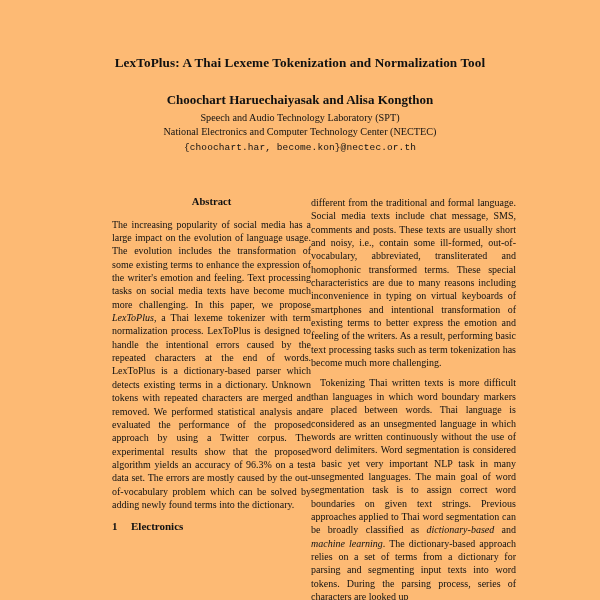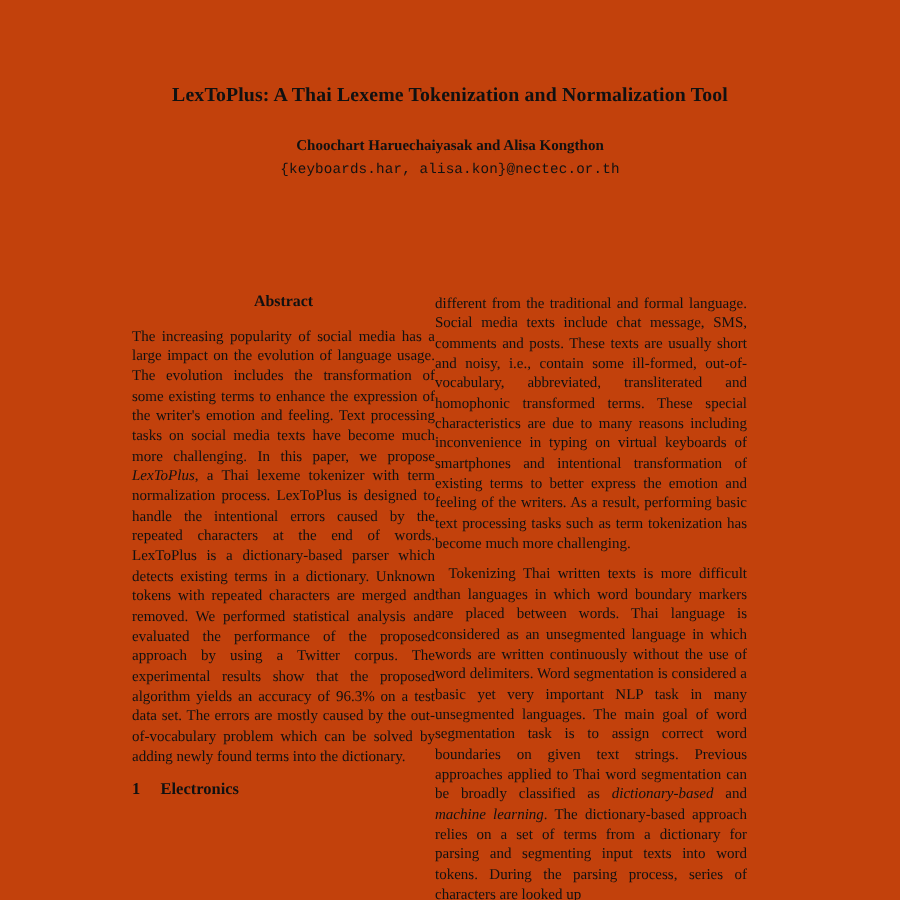--- a/index.html
+++ b/index.html
@@ -15,42 +15,42 @@
     font-family: "Liberation Serif", "DejaVu Serif", serif;
     color: #111111;
     -webkit-font-smoothing: antialiased;
   }
   .page {
     position: relative;
     width: 600px;
     height: 600px;
     box-sizing: border-box;
     padding: 0;
-    background: #c2410c;
+    background: #fdba74;
   }
 
   
   .title-block {
     padding: 54px 62px 0 62px;
     text-align: center;
   }
   .paper-title {
     font-size: 13.2px;
     font-weight: bold;
     letter-spacing: 0.1px;
     line-height: 1.3;
     margin: 0;
   }
 
   .author-block {
     text-align: center;
     margin-top: 20px;
   }
   .authors {
-    font-size: 10px;
+    font-size: 13px;
     font-weight: bold;
     line-height: 1.42;
     margin: 0 0 1px 0;
   }
   .affil {
     font-size: 10.2px;
     line-height: 1.44;
     margin: 0;
   }
   .email {
@@ -62,22 +62,22 @@
   }
 
   
   .columns {
     position: absolute;
     top: 196px;
     left: 0;
     right: 0;
     bottom: 0;
     display: flex;
-    justify-content: flex-start;
-    padding: 0 84px 0 88px;
+    justify-content: space-between;
+    padding: 0 84px 0 112px;
     box-sizing: border-box;
   }
   .col {
     width: 202px;
     box-sizing: border-box;
   }
   .col-right {
     width: 208px;
   }
 
@@ -121,21 +121,23 @@
 </head>
 <body>
 
 <div class="page">
 
   <div class="title-block">
     <h1 class="paper-title">LexToPlus: A Thai Lexeme Tokenization and Normalization Tool</h1>
 
     <div class="author-block">
       <p class="authors">Choochart Haruechaiyasak and Alisa Kongthon</p>
-      <p class="email">{keyboards.har, alisa.kon}@nectec.or.th</p>
+      <p class="affil">Speech and Audio Technology Laboratory (SPT)</p>
+      <p class="affil">National Electronics and Computer Technology Center (NECTEC)</p>
+      <p class="email">{choochart.har, become.kon}@nectec.or.th</p>
     </div>
   </div>
 
   <div class="columns">
 
     <div class="col col-left">
       <h2 class="section-head">Abstract</h2>
 
       <p class="body-text"><span>The increasing popularity of social media has a large impact on the evolution of language usage. The evolution includes the transformation of some existing terms to enhance the expression of the writer's emotion and feeling. Text processing tasks on social media texts have become much more challenging. In this paper, we propose </span><i>LexToPlus</i><span>, a Thai lexeme tokenizer with term normalization process. LexToPlus is designed to handle the intentional errors caused by the repeated characters at the end of words. LexToPlus is a dictionary-based parser which detects existing terms in a dictionary. Unknown tokens with repeated characters are merged and removed. We performed statistical analysis and evaluated the performance of the proposed approach by using a Twitter corpus. The experimental results show that the proposed algorithm yields an accuracy of 96.3% on a test data set. The errors are mostly caused by the out-of-vocabulary problem which can be solved by adding newly found terms into the dictionary.</span></p>
 

